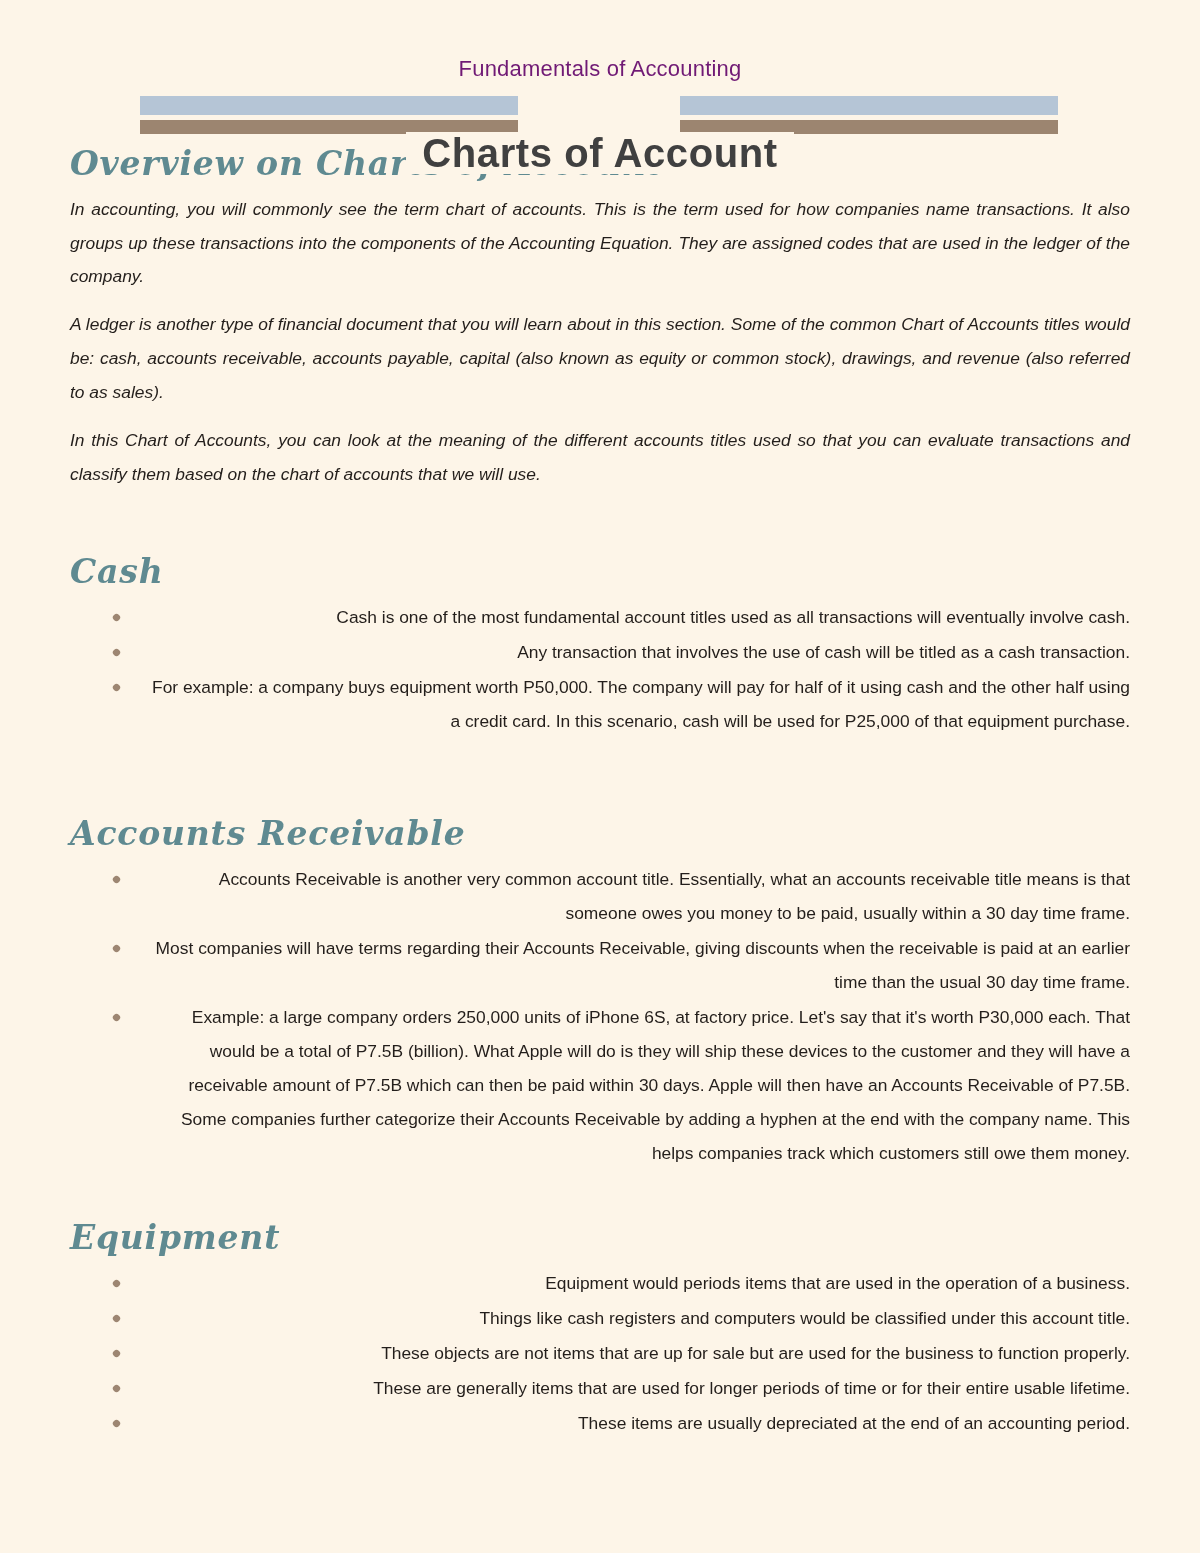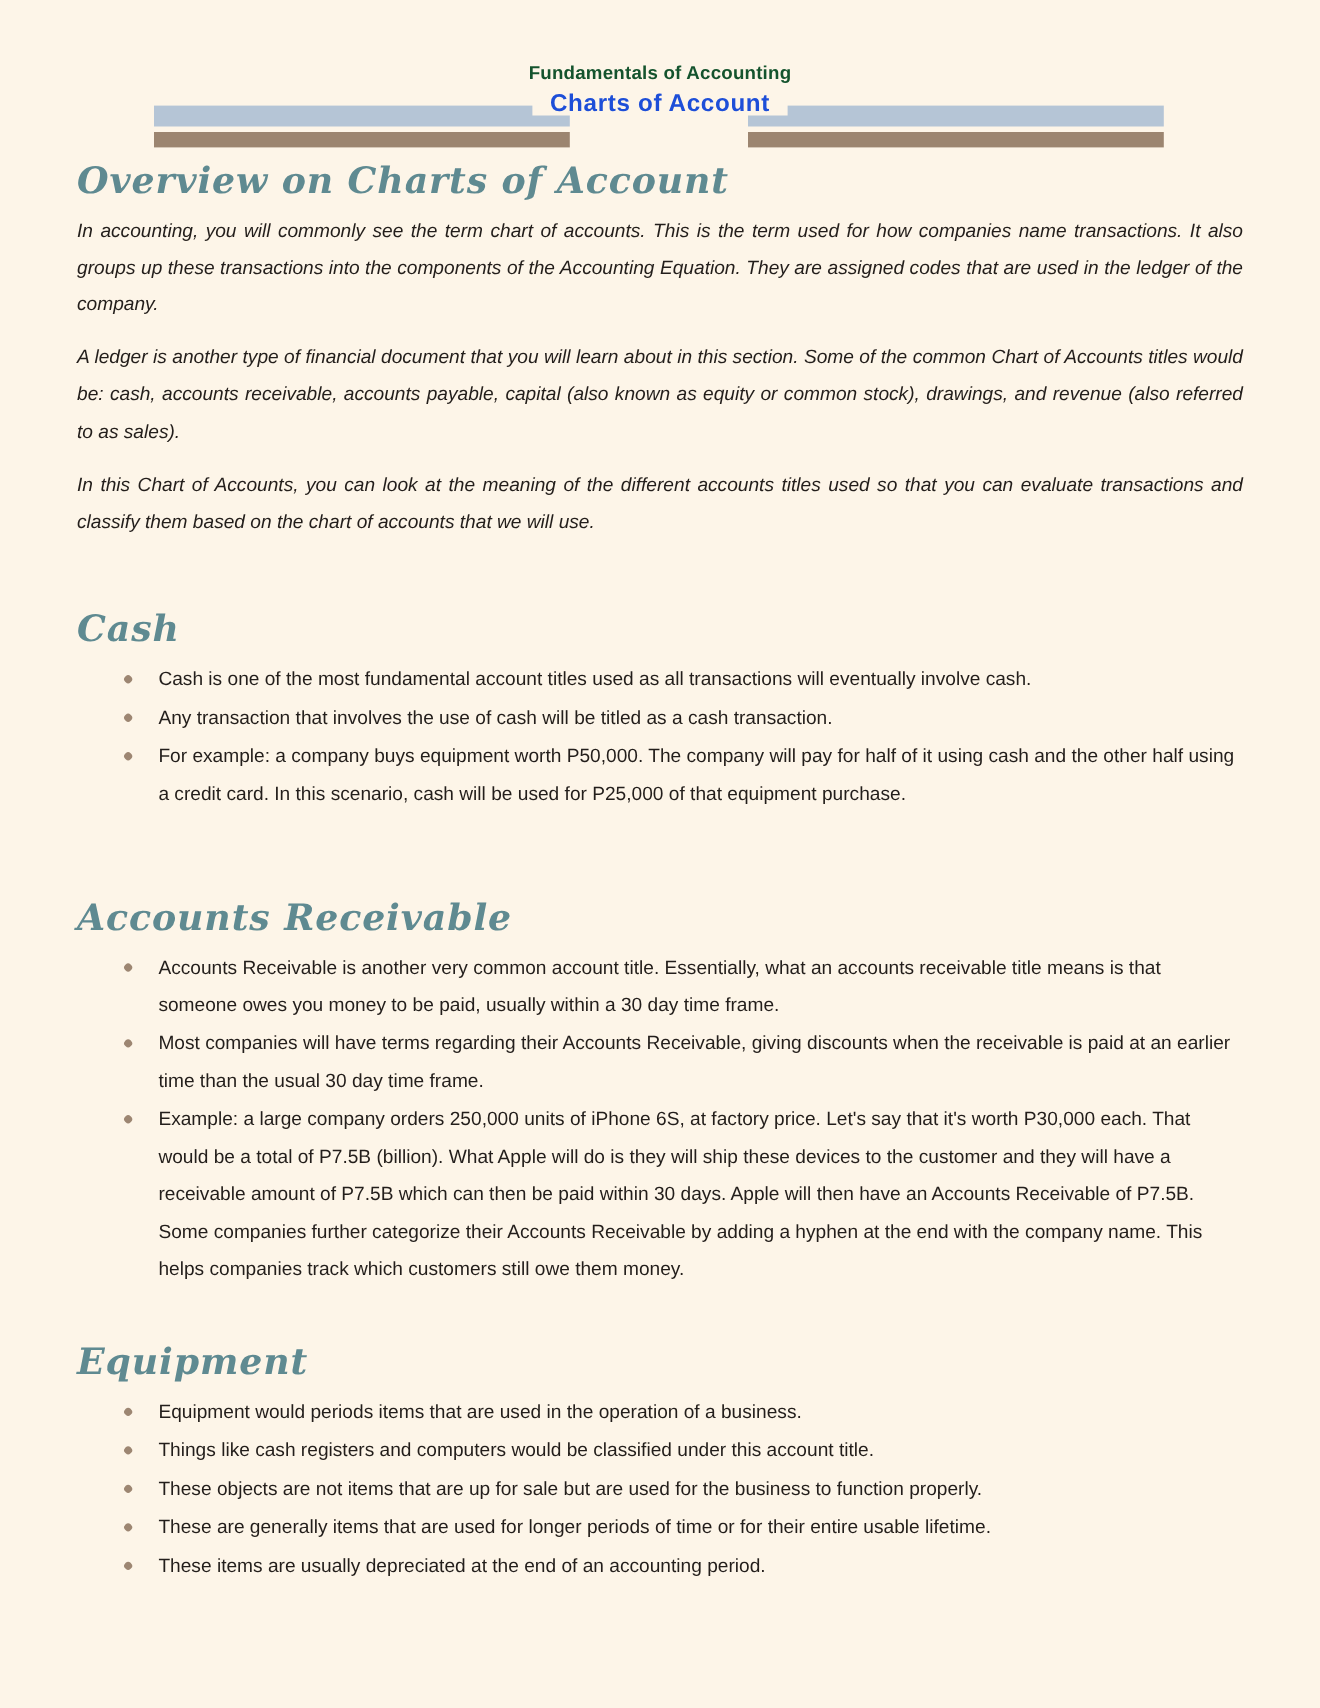--- a/index.html
+++ b/index.html
@@ -30,38 +30,39 @@
     margin: 0 auto;
     padding-top: 58px;
     box-sizing: border-box;
   }
   .header-center {
     text-align: center;
     position: relative;
     z-index: 2;
   }
   .subtitle {
-    font-size: 17px;
+    font-size: 22px;
     letter-spacing: 0.2px;
-    color: #14532d;
+    color: #701a75;
     line-height: 1;
     margin-bottom: 7px;
-    font-weight: 700;
+    font-weight: 400;
   }
   .main-title {
-    font-size: 22px;
+    font-size: 40px;
     font-weight: bold;
-    color: #1d4ed8;
+    color: #404040;
     letter-spacing: 0.6px;
     line-height: 1.05;
     display: inline-block;
     padding: 0 16px;
     background: #fdf5e8;
     position: relative;
     z-index: 3;
+    margin-top: 45px;
   }
 
   .bar-group {
     position: absolute;
     z-index: 1;
     width: 378px;
   }
   .bar-group.left  { left: 70px;  top: 96px; }
   .bar-group.right { right: 72px; top: 96px; }
   .bar-blue {
@@ -108,20 +109,21 @@
     margin: 0;
     padding: 0;
   }
   ul.bullets li {
     position: relative;
     padding-left: 74px;
     font-size: 17.4px;
     line-height: 1.95;
     color: #231e1b;
     margin-bottom: 1px;
+    text-align: right;
   }
   ul.bullets li .dot {
     position: absolute;
     left: 43px;
     top: 13px;
     width: 7px;
     height: 7px;
     background: #9d8672;
     border-radius: 45%;
     transform: rotate(45deg);

